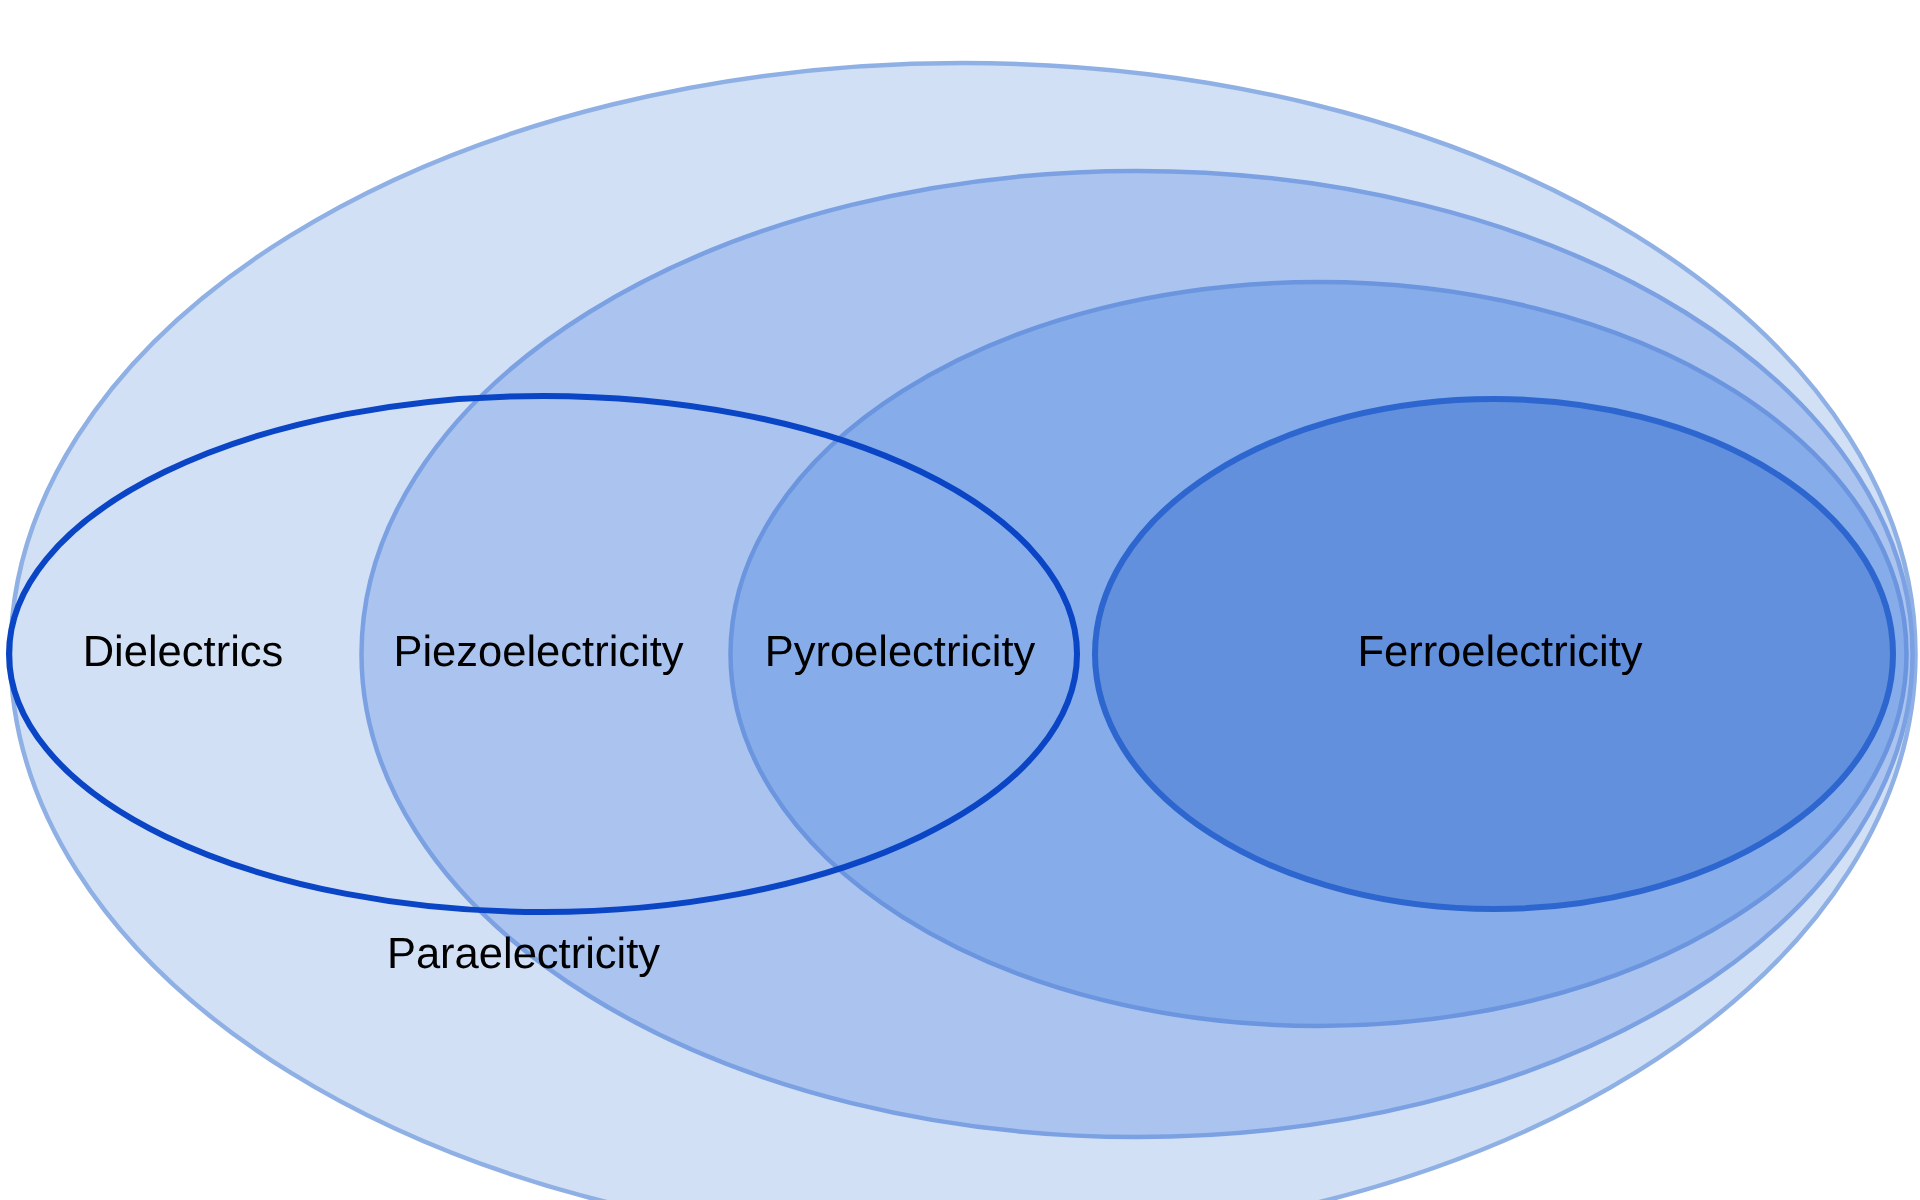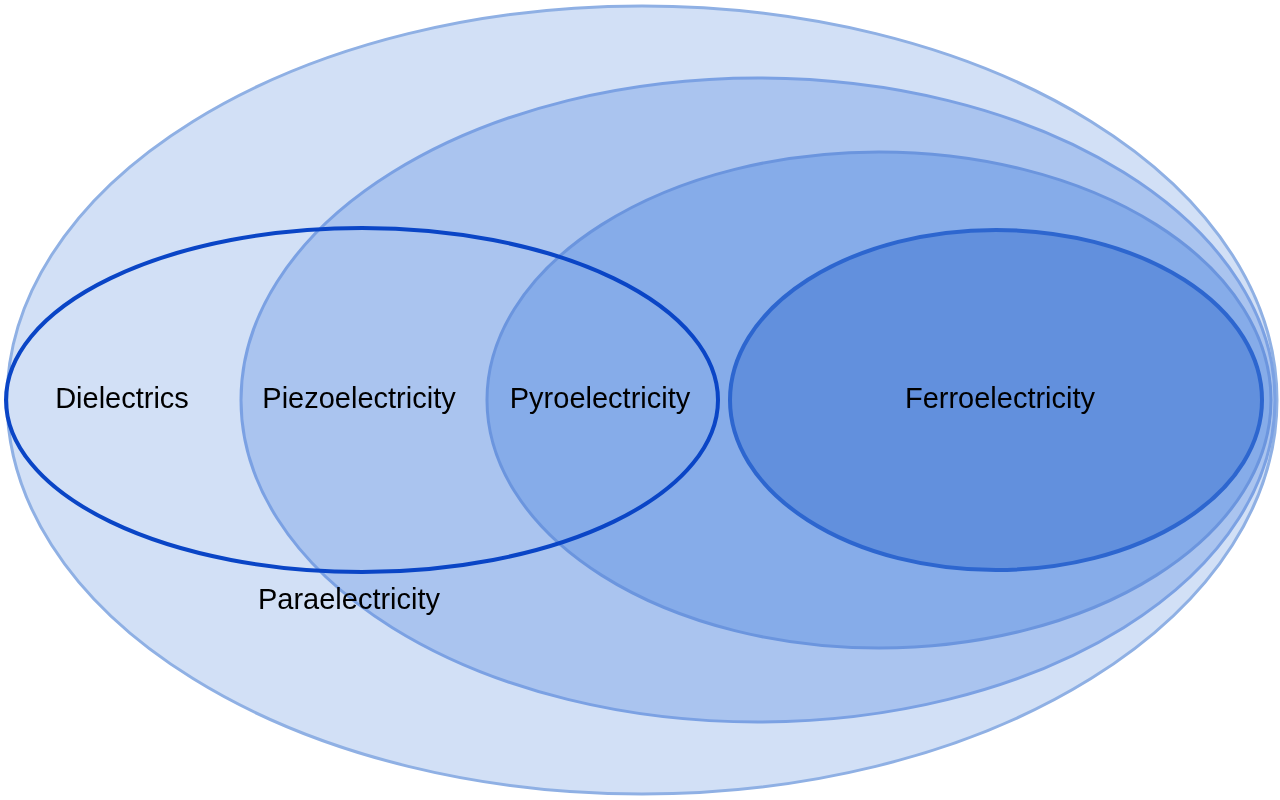--- a/index.html
+++ b/index.html
@@ -8,20 +8,21 @@
     background: #ffffff;
     width: 1280px;
     height: 800px;
     overflow: hidden;
     font-family: "Liberation Sans", sans-serif;
   }
   .diagram-wrap {
     position: relative;
     width: 1280px;
     height: 708px;
+    margin-top: 36px;
   }
   svg {
     display: block;
   }
   .set-label {
     font-family: "Liberation Sans", sans-serif;
     font-size: 29px;
     font-weight: 400;
   }
 </style>

